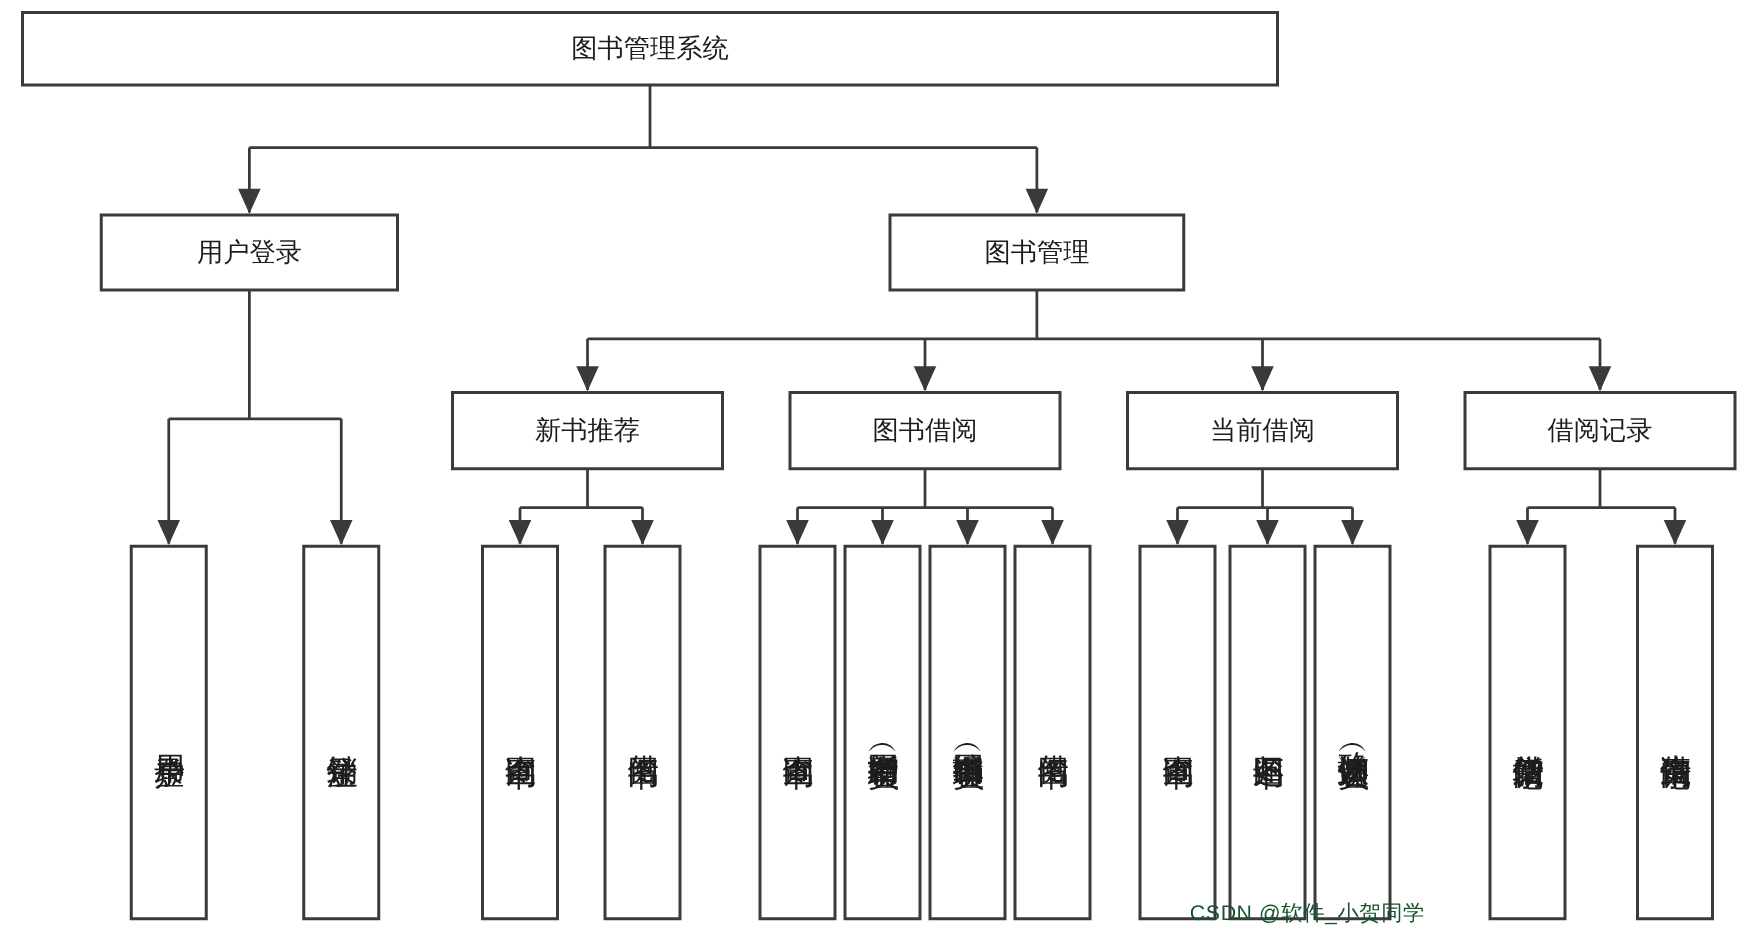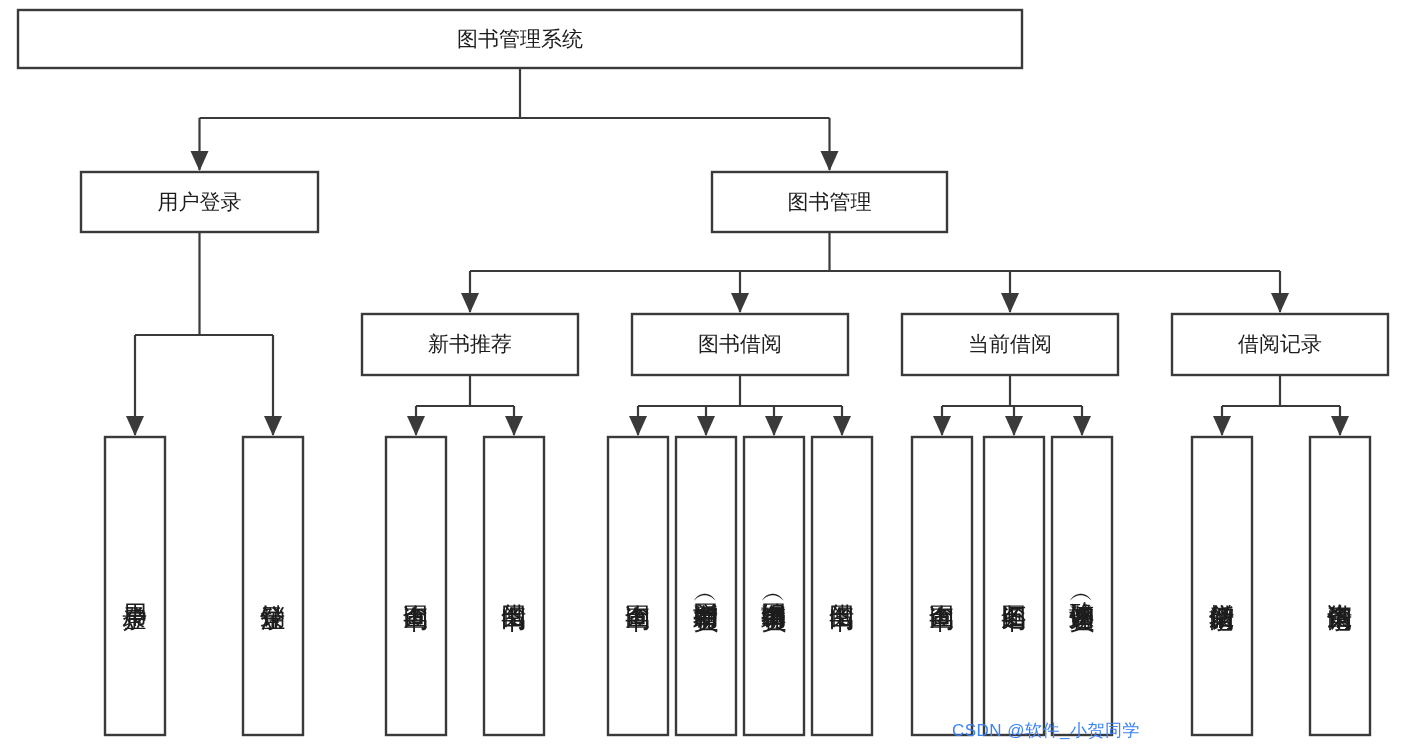--- a/index.html
+++ b/index.html
@@ -61,21 +61,21 @@
     justify-content: center;
     white-space: nowrap;
     user-select: none;
   }
   .watermark {
     position: absolute;
     right: 10px;
     bottom: 5px;
     font-family: "Liberation Sans", "DejaVu Sans", sans-serif;
     font-size: 17px;
-    color: #3b82f6;
+    color: #14532d;
     letter-spacing: 0.5px;
     white-space: nowrap;
   }
 </style>
 </head>
 <body>
 
 <div id="diagram-root">
   <svg class="flow" viewBox="0 0 1405 747">
     <g id="connectors-group">

